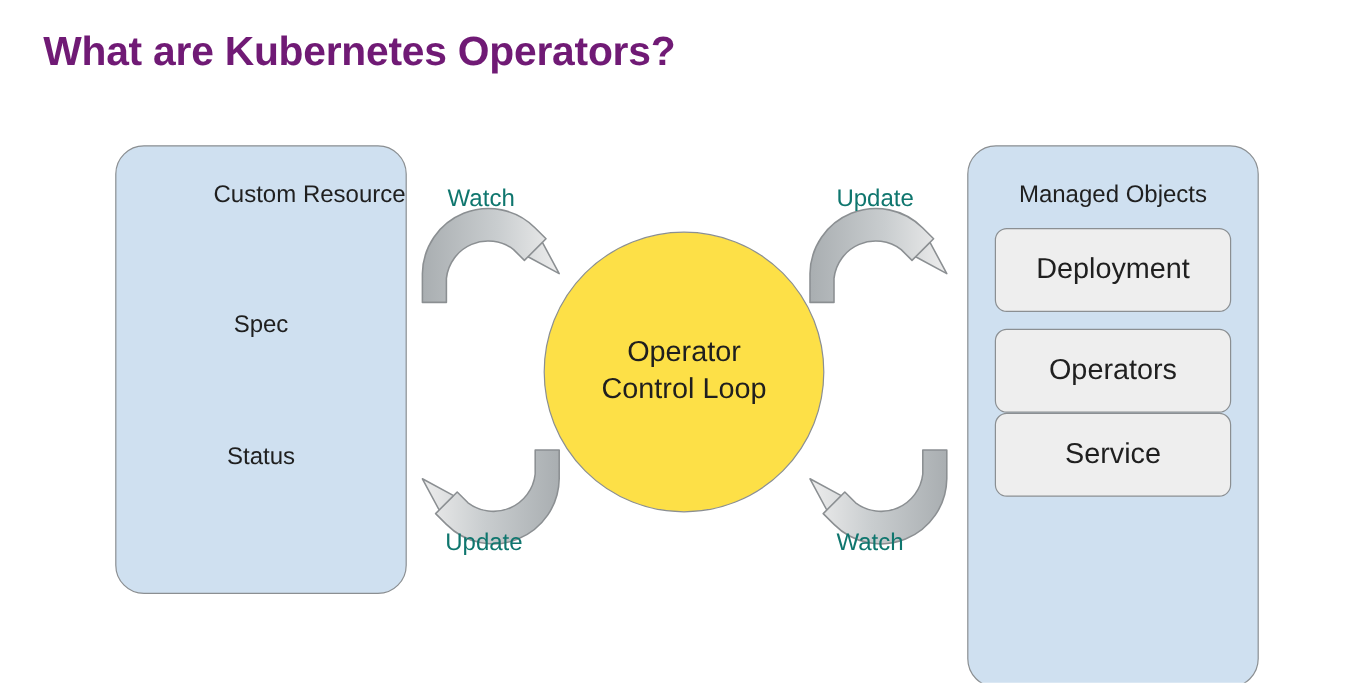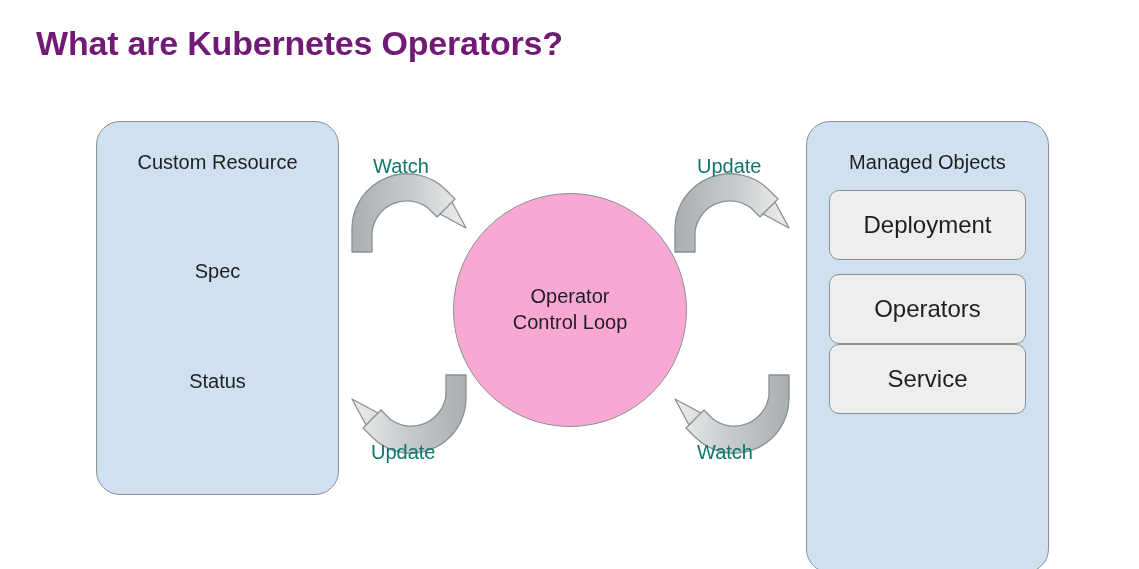--- a/index.html
+++ b/index.html
@@ -59,21 +59,21 @@
 
   .panel-title {
     position: absolute;
     left: 0;
     width: 100%;
     text-align: center;
     font-size: 20px;
     color: #1f1f1f;
     white-space: nowrap;
   }
-  #cr-title   { top: 29px; }
+  #cr-title   { top: 29px; text-align: right; }
   #mo-title   { top: 29px; }
 
   .cr-item {
     position: absolute;
     left: 0;
     width: 100%;
     text-align: center;
     font-size: 20px;
     color: #1f1f1f;
   }
@@ -101,28 +101,28 @@
   #mo-box-2 { top: 222px; }
 
   
   #control-loop {
     position: absolute;
     left: 453px;
     top: 193px;
     width: 234px;
     height: 234px;
     border-radius: 50%;
-    background: #f9a8d4;
+    background: #fde047;
     border: 1.4px solid #8b8f92;
     box-sizing: border-box;
     display: flex;
     flex-direction: column;
     align-items: center;
     justify-content: center;
-    font-size: 20px;
+    font-size: 24px;
     line-height: 1.28;
     color: #1f1f1f;
     text-align: center;
   }
 
   
   #arrow-layer {
     position: absolute;
     left: 0; top: 0;
     width: 1139px;

